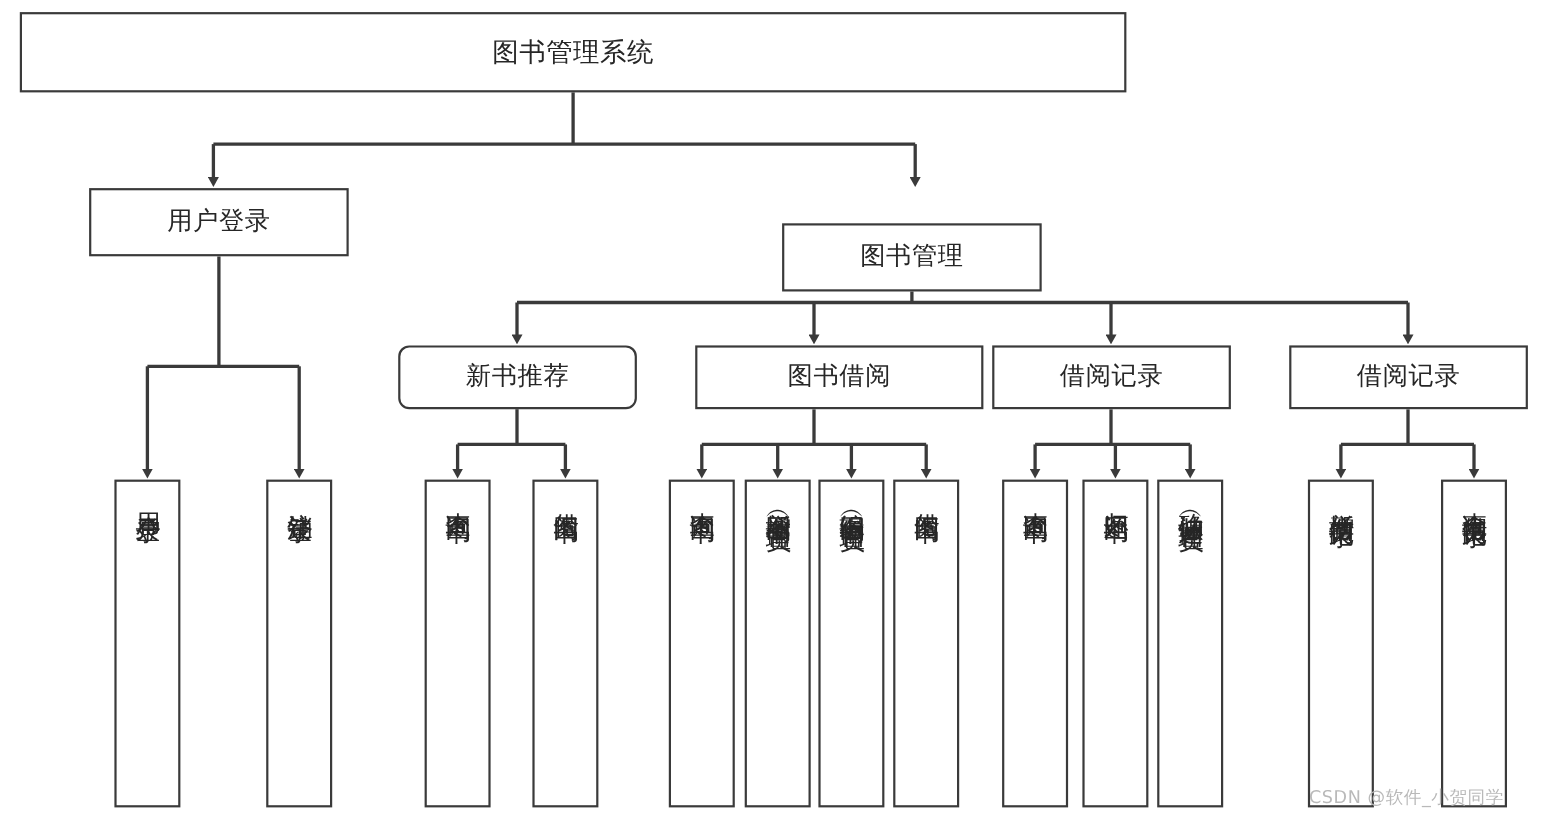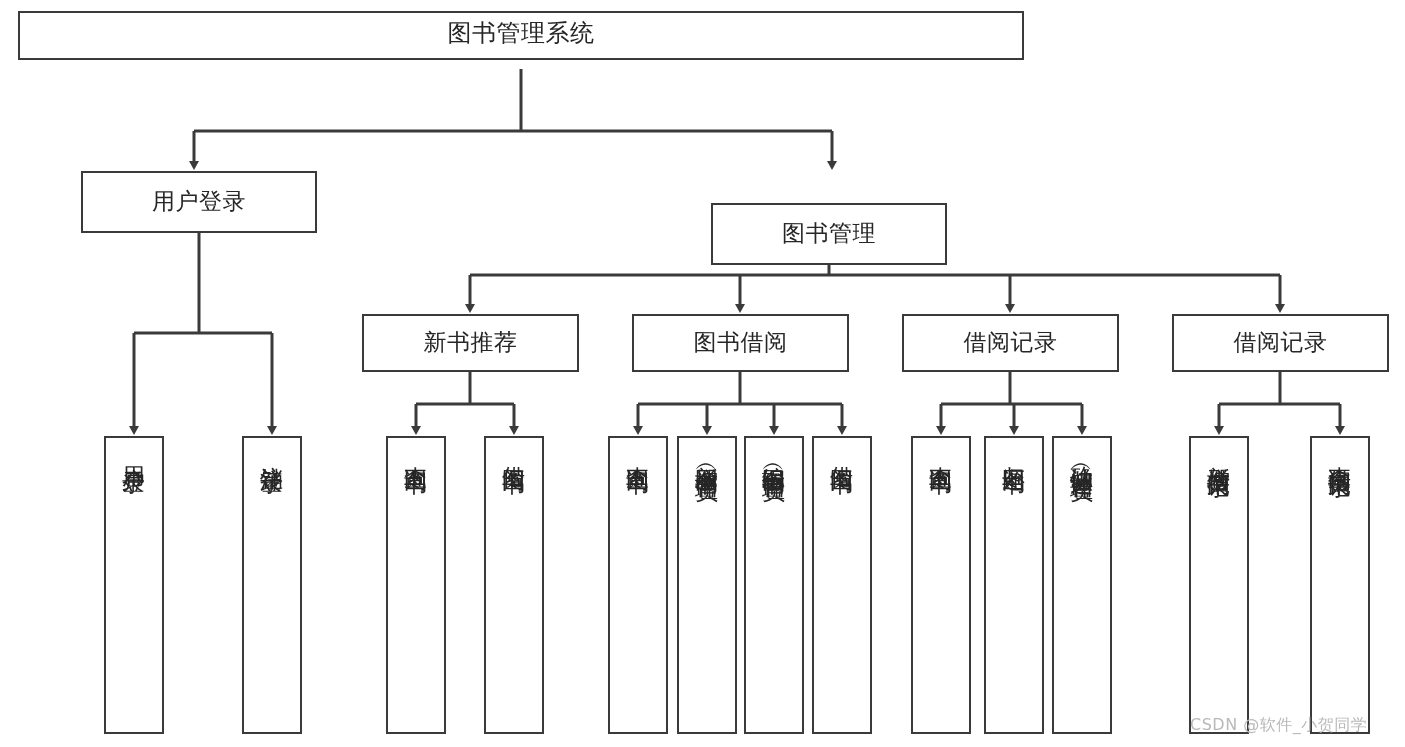--- a/index.html
+++ b/index.html
@@ -119,35 +119,35 @@
       <path d="M1014,404 L1014,427" marker-end="url(#arrowhead)"></path>
       <path d="M1082,404 L1082,427" marker-end="url(#arrowhead)"></path>
 
       <path d="M1280,372 L1280,404"></path>
       <path d="M1219,404 L1340,404"></path>
       <path d="M1219,404 L1219,427" marker-end="url(#arrowhead)"></path>
       <path d="M1340,404 L1340,427" marker-end="url(#arrowhead)"></path>
     </g>
   </svg>
 
-  <div class="node root horizontal" style="left:18px; top:11px; width:1006px; height:49px;font-family:Liberation Mono, monospace;">
+  <div class="node root horizontal" style="left:18px; top:11px; width:1006px; height:73px;">
     <span class="node-label">图书管理系统</span>
   </div>
 
   <div class="node horizontal" style="left:81px; top:171px; width:236px; height:62px;">
     <span class="node-label">用户登录</span>
   </div>
   <div class="node horizontal" style="left:711px; top:171px; width:236px; height:62px;margin-top:32px;">
     <span class="node-label">图书管理</span>
   </div>
 
-  <div class="node horizontal" style="left:362px; top:314px; width:217px; height:58px;">
+  <div class="node horizontal" style="left:362px; top:314px; width:217px; height:58px;border-radius:10px;">
     <span class="node-label">新书推荐</span>
   </div>
-  <div class="node horizontal" style="left:632px; top:314px; width:217px; height:58px;">
+  <div class="node horizontal" style="left:632px; top:314px; width:262px; height:58px;">
     <span class="node-label">图书借阅</span>
   </div>
   <div class="node horizontal" style="left:902px; top:314px; width:217px; height:58px;">
     <span class="node-label">借阅记录</span>
   </div>
   <div class="node horizontal" style="left:1172px; top:314px; width:217px; height:58px;">
     <span class="node-label">借阅记录</span>
   </div>
 
   <div class="node vertical" style="left:104px; top:436px; width:60px; height:298px;">

